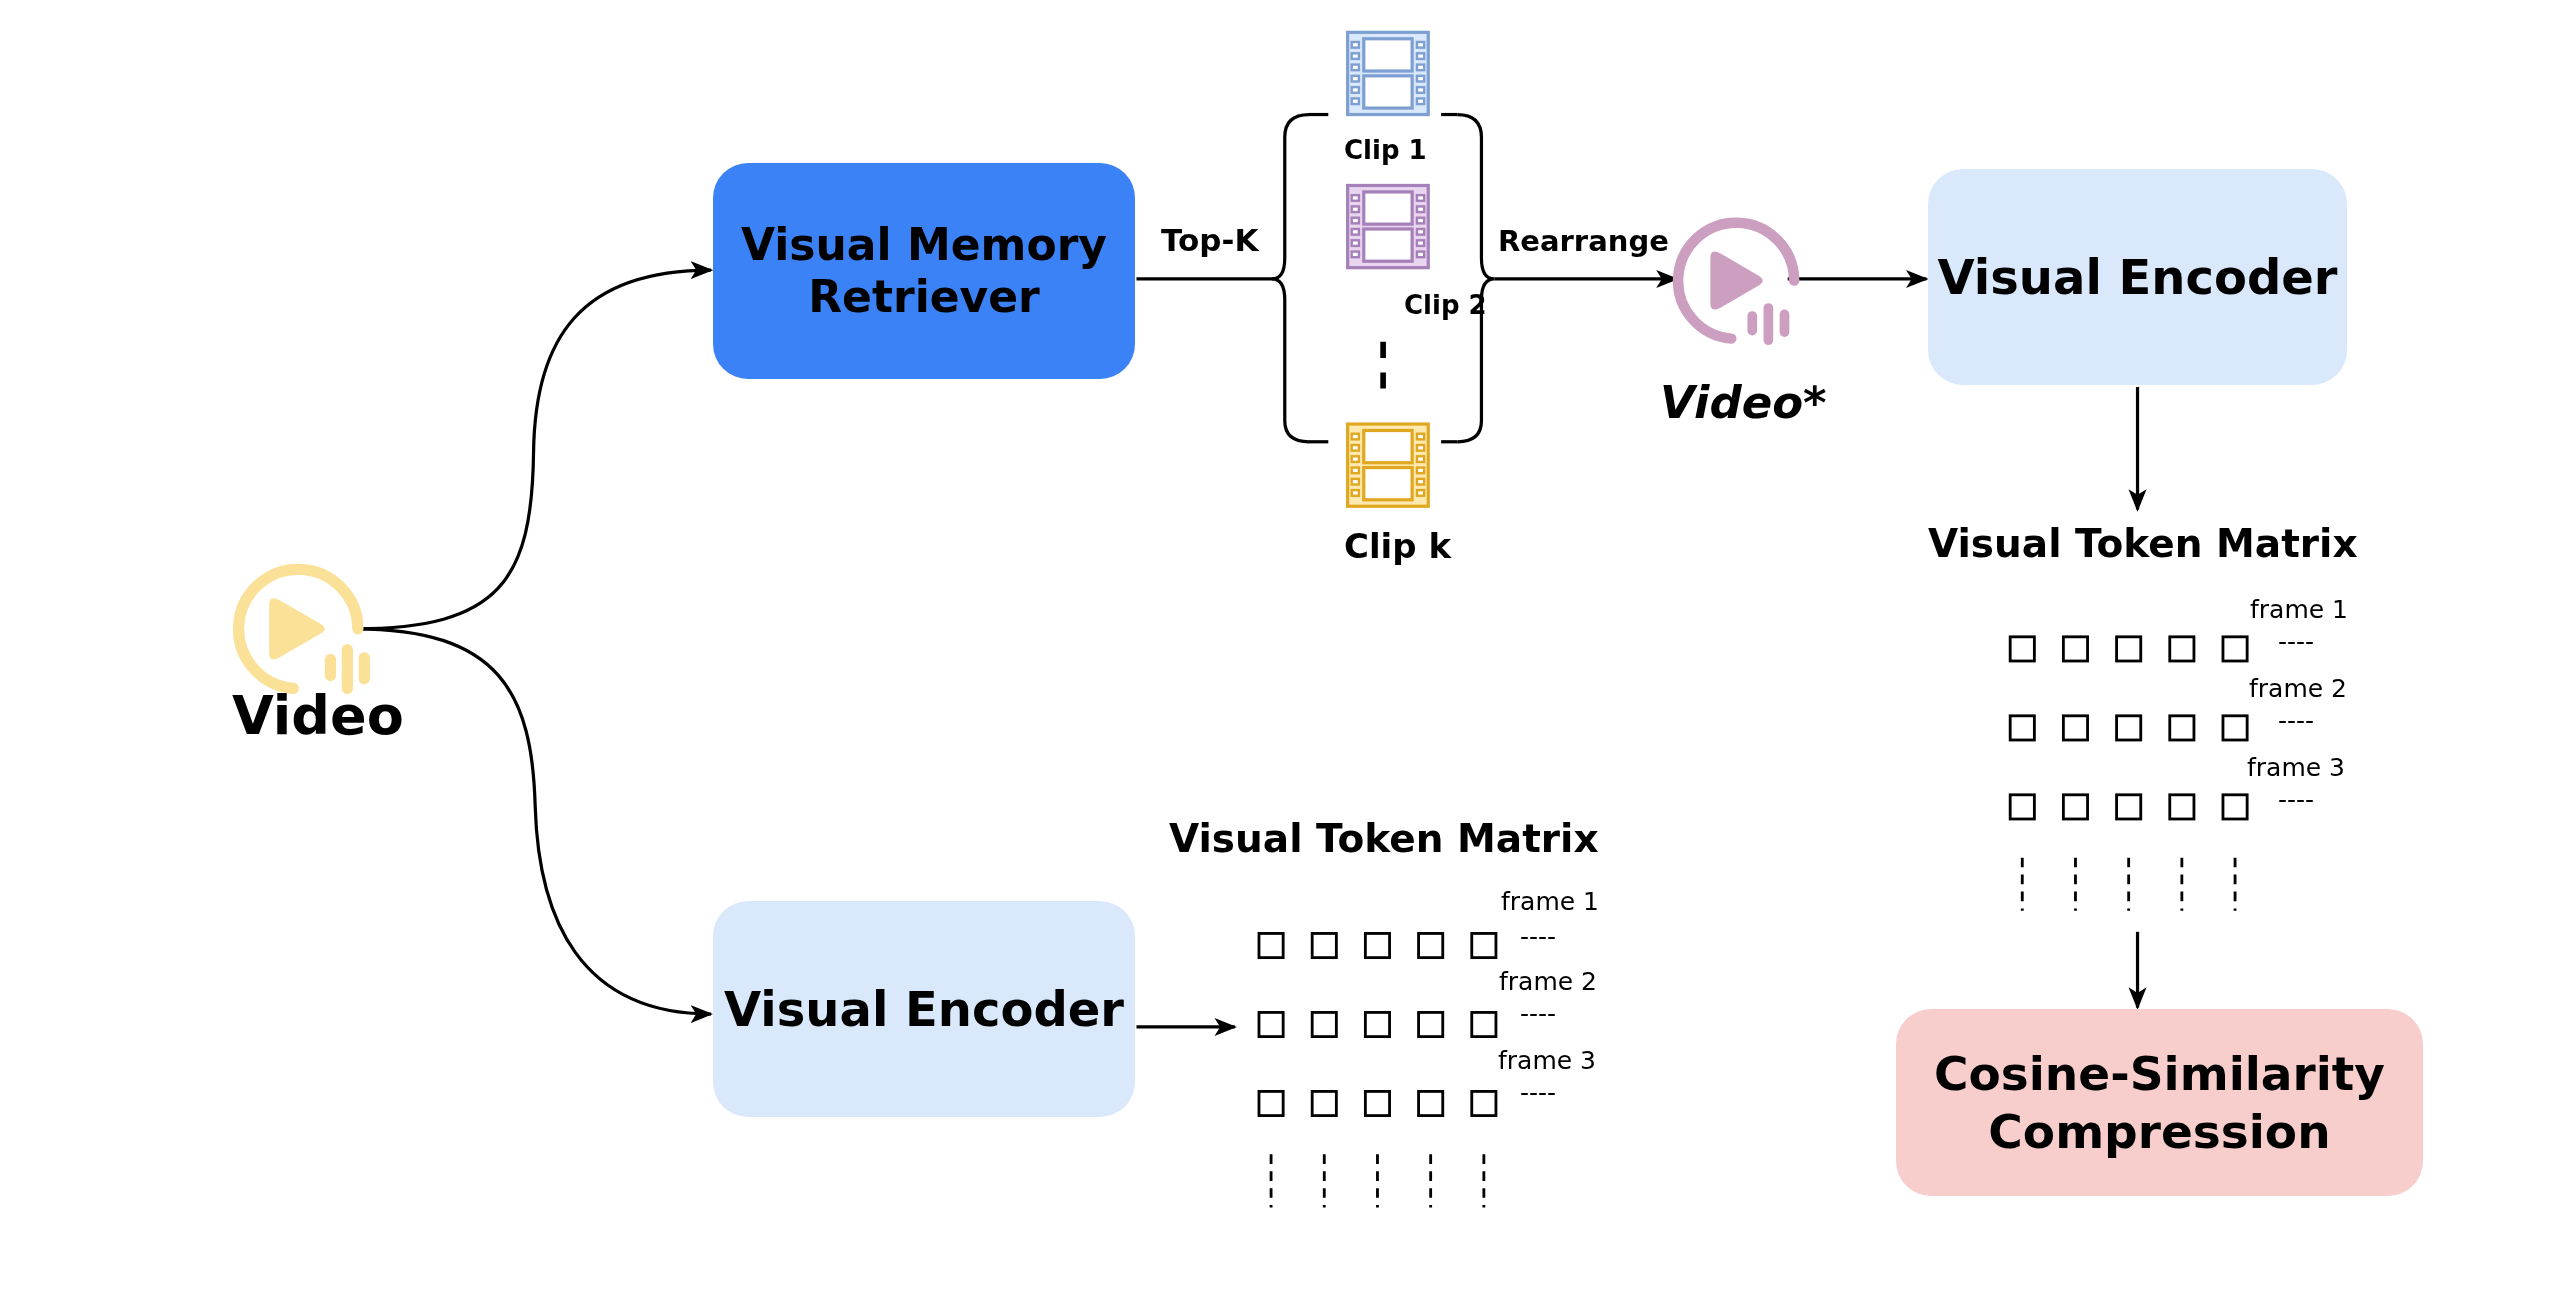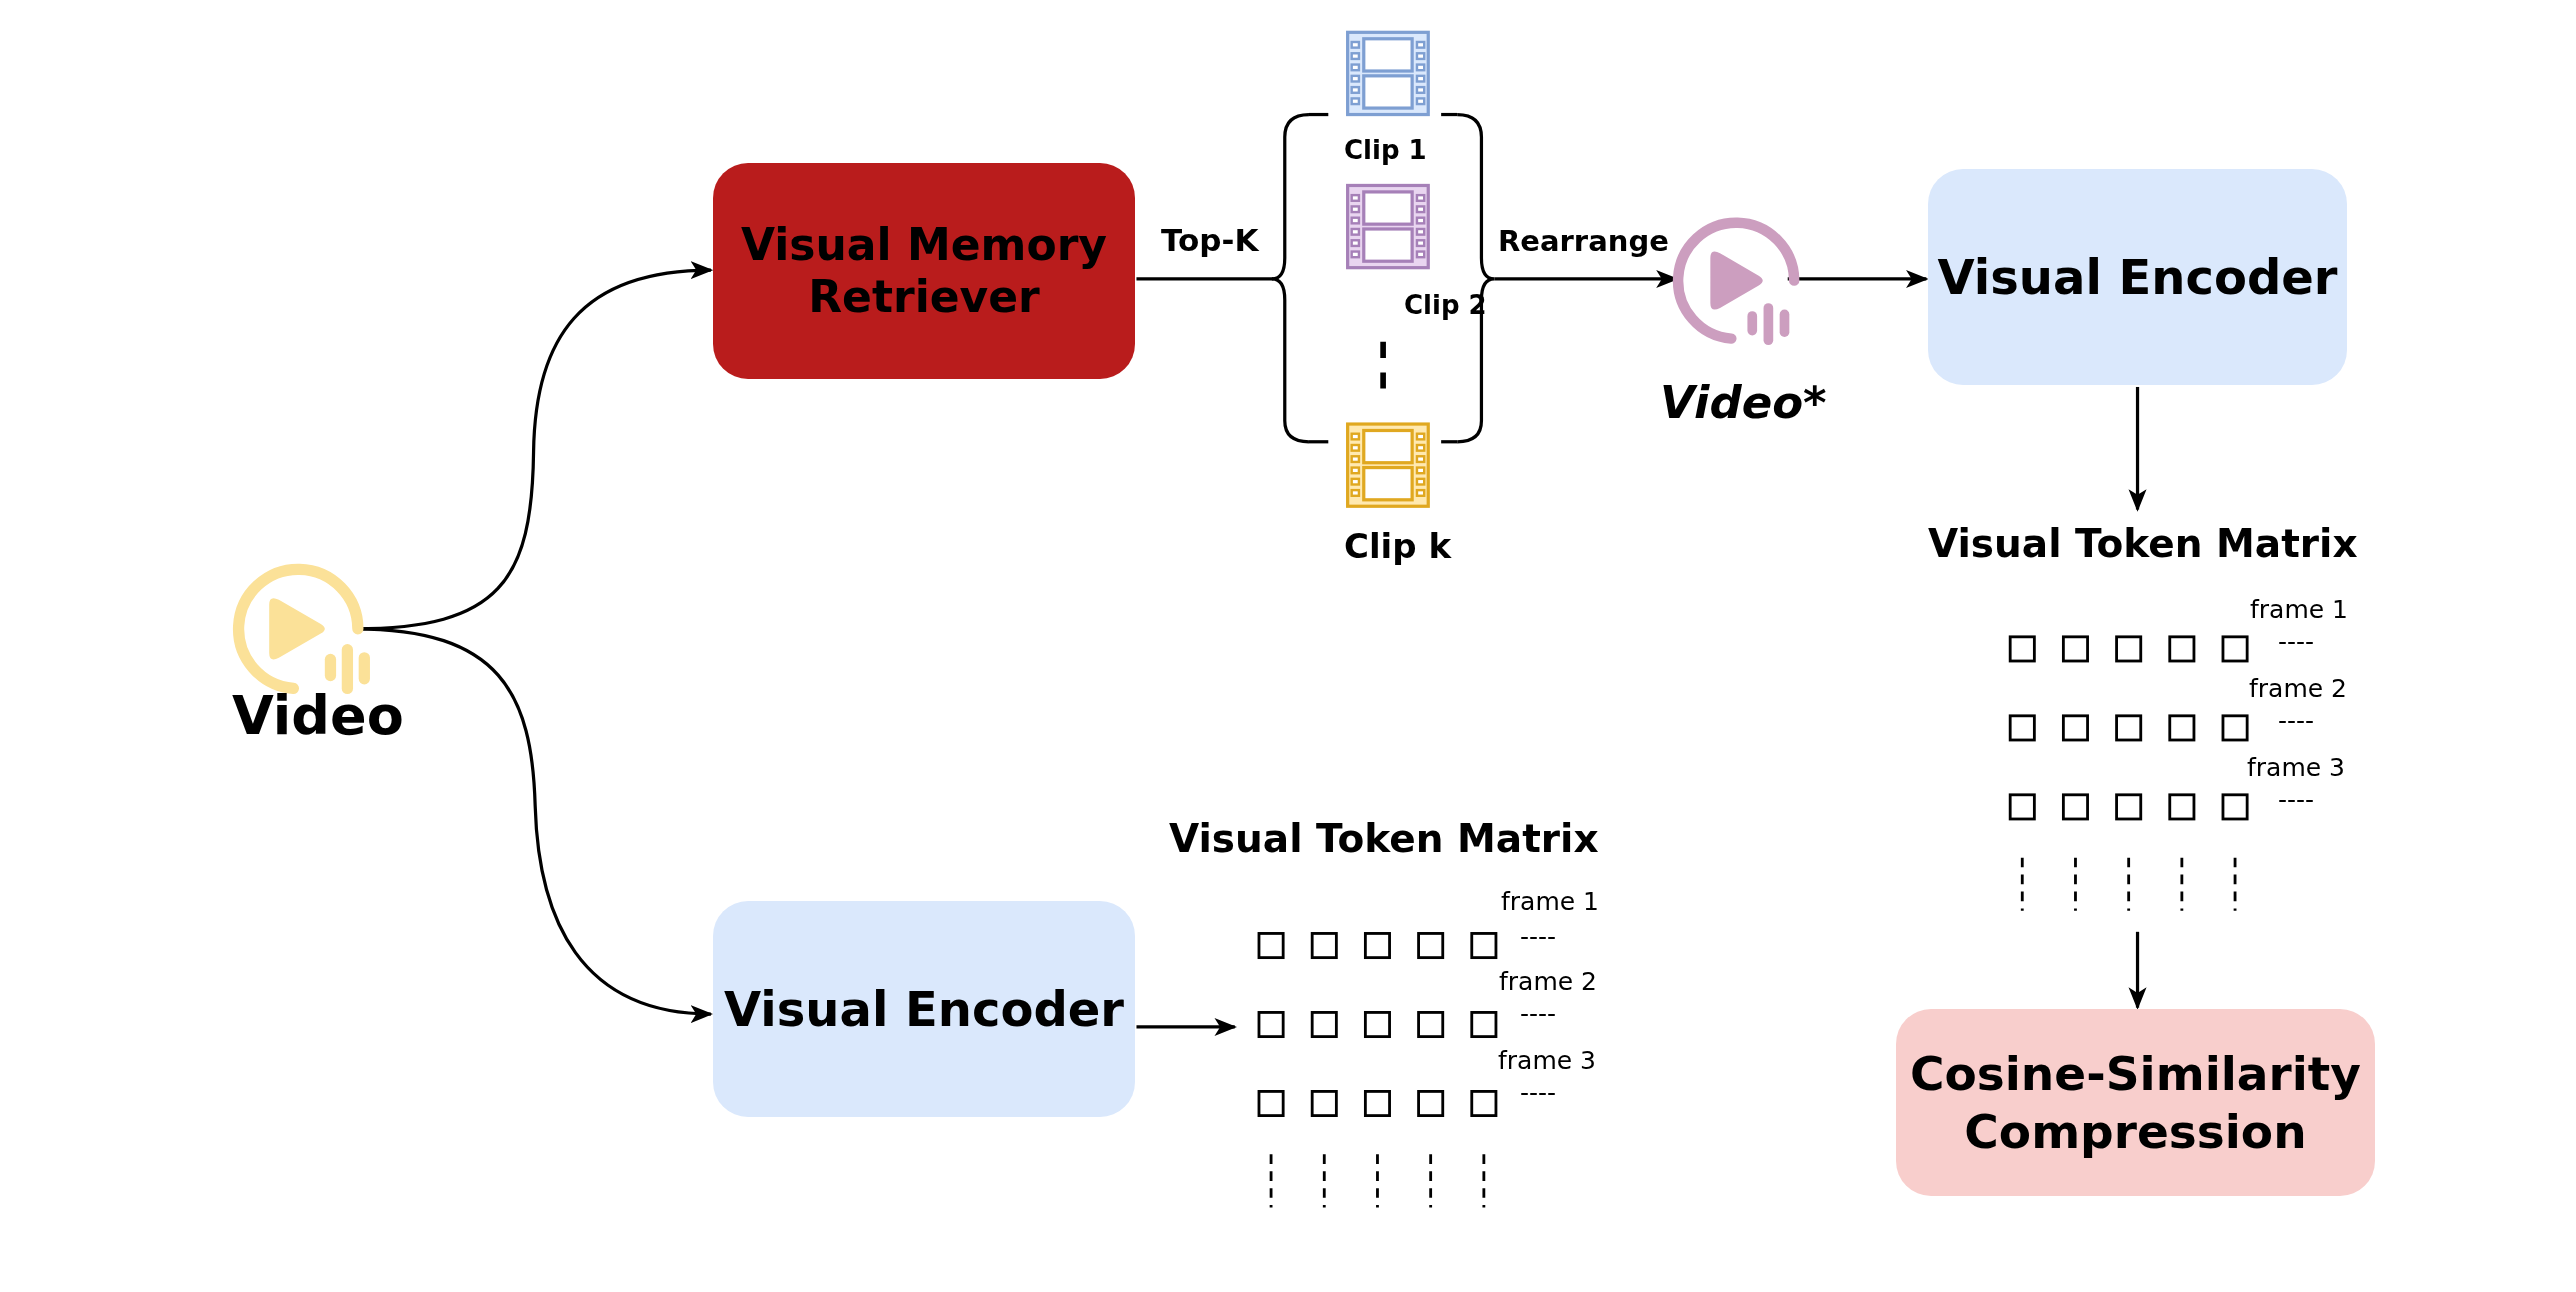--- a/index.html
+++ b/index.html
@@ -159,21 +159,21 @@
       <line x1="1577" y1="1432" x2="1577" y2="1498" stroke="#000" stroke-width="3.5" stroke-dasharray="12,9"></line>
       <line x1="1643" y1="1432" x2="1643" y2="1498" stroke="#000" stroke-width="3.5" stroke-dasharray="12,9"></line>
       <line x1="1709" y1="1432" x2="1709" y2="1498" stroke="#000" stroke-width="3.5" stroke-dasharray="12,9"></line>
       <line x1="1775" y1="1432" x2="1775" y2="1498" stroke="#000" stroke-width="3.5" stroke-dasharray="12,9"></line>
       <line x1="1841" y1="1432" x2="1841" y2="1498" stroke="#000" stroke-width="3.5" stroke-dasharray="12,9"></line>
     </g>
 </svg>
 
 <div class="lbl" style="left:232px; top:684px; font-size:54px;">Video</div>
 
-<div class="box" style="left: 713px; top: 163px; width: 422px; height: 216px; background: #b91c1c;" id="retriever-box">
+<div class="box" style="left: 713px; top: 163px; width: 422px; height: 216px; background: #3b82f6;" id="retriever-box">
   <div>
     <div>Visual Memory</div>
     <div>Retriever</div>
   </div>
 </div>
 
 <div class="lbl" style="left:1161px; top:222px; font-size:31px;">Top-K</div>
 
 <div class="lbl" style="left:1344px; top:135px; font-size:26px;">Clip 1</div>
 <div class="lbl" style="left:1404px; top:290px; font-size:26px;">Clip 2</div>
@@ -189,21 +189,21 @@
 
 <div class="lbl" style="left:1928px; top:521px; font-size:39px;">Visual Token Matrix</div>
 
 <div class="frame-lbl" style="left:2250px; top:595px;">frame 1</div>
 <div class="frame-lbl" style="left:2249px; top:674px;">frame 2</div>
 <div class="frame-lbl" style="left:2247px; top:753px;">frame 3</div>
 <div class="frame-lbl" style="left:2278px; top:627px;">----</div>
 <div class="frame-lbl" style="left:2278px; top:706px;">----</div>
 <div class="frame-lbl" style="left:2278px; top:785px;">----</div>
 
-<div class="box" id="compression-box" style="left: 1896px; top: 1009px; width: 479px; height: 187px; font-size: 47px; line-height: 58px; background: rgb(248, 206, 204);">
+<div class="box" id="compression-box" style="left: 1896px; top: 1009px; width: 527px; height: 187px; font-size: 47px; line-height: 58px; background: rgb(248, 206, 204);">
   <div>
     <div>Cosine-Similarity</div>
     <div>Compression</div>
   </div>
 </div>
 
 <div class="box" id="encoder-bottom-box" style="left: 713px; top: 901px; width: 422px; height: 216px; font-size: 48px; background: rgb(218, 232, 252);">
   <span>Visual Encoder</span>
 </div>
 

